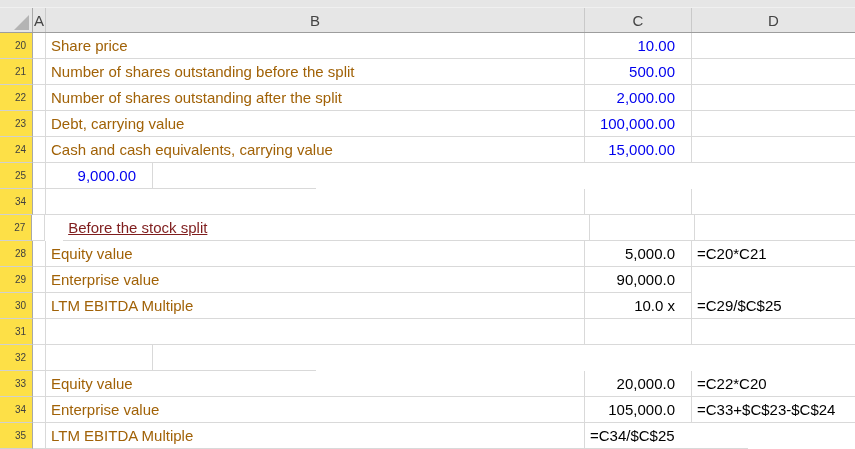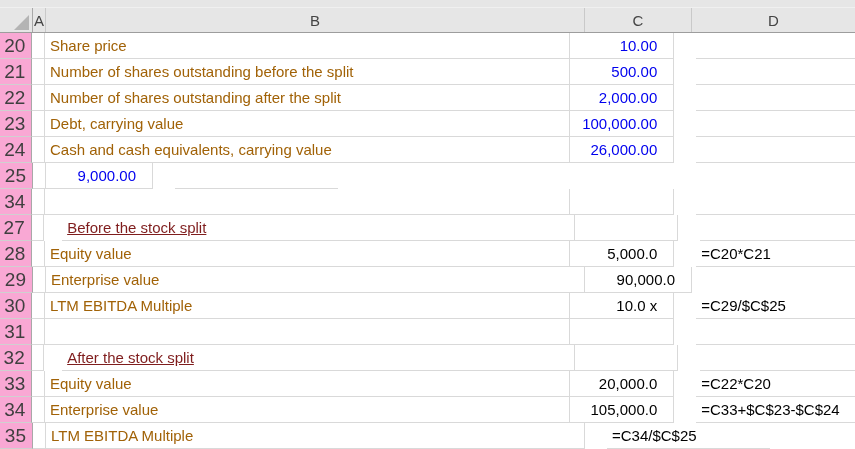--- a/index.html
+++ b/index.html
@@ -43,39 +43,39 @@
   .w-b{width:539px;}
   .w-c{width:107px;}
   .w-d{width:163px;border-right:none !important;}
   
   .grid{background:#fff;}
   .r{
     display:flex;height:26px;box-sizing:border-box;
   }
   .rowh{
     width:33px;box-sizing:border-box;
-    background:#f9a8d4;
+    background:#fde047;
     border-right:1px solid #a8a8a8;
     border-bottom:1px solid #d0d0d0;
-    color:#3f3f3f;font-size:19px;
+    color:#3f3f3f;font-size:10px;
     display:flex;align-items:center;justify-content:flex-end;
     padding-right:6px;
     user-select:none;
   }
   .c{
     box-sizing:border-box;
     border-right:1px solid #d9d9d9;
     border-bottom:1px solid #d9d9d9;
     display:flex;align-items:center;
     white-space:nowrap;overflow:hidden;
   }
   .c.w-a{width:13px;}
   .c.w-b{width:539px;padding-left:5px;}
   .c.w-c{width:107px;justify-content:flex-end;padding-right:16px;}
-  .c.w-d{width:163px;padding-left:5px;border-right:none;margin-left:22px;}
+  .c.w-d{width:163px;padding-left:5px;border-right:none;}
   
   .lbl{color:#a16207;}
   .section{color:#7f1d1d;text-decoration:underline;margin-left:18px;}
   .vin{color:#0000ee;}
   .vcalc{color:#000;}
   .fx{color:#000;}
 </style>
 </head>
 <body>
 
@@ -124,21 +124,21 @@
       <div class="c w-a"></div>
       <div class="c w-b lbl">Debt, carrying value</div>
       <div class="c w-c vin">100,000.00</div>
       <div class="c w-d fx"></div>
     </div>
 
     <div class="r">
       <div class="rowh">24</div>
       <div class="c w-a"></div>
       <div class="c w-b lbl">Cash and cash equivalents, carrying value</div>
-      <div class="c w-c vin">26,000.00</div>
+      <div class="c w-c vin">15,000.00</div>
       <div class="c w-d fx"></div>
     </div>
 
     <div class="r">
       <div class="rowh">25</div>
       <div class="c w-a"></div>
       <div class="c w-c vin">9,000.00</div>
       <div class="c w-d fx"></div>
     </div>
 
@@ -185,21 +185,20 @@
       <div class="rowh">31</div>
       <div class="c w-a"></div>
       <div class="c w-b lbl"></div>
       <div class="c w-c"></div>
       <div class="c w-d fx"></div>
     </div>
 
     <div class="r">
       <div class="rowh">32</div>
       <div class="c w-a"></div>
-      <div class="c w-b section">After the stock split</div>
       <div class="c w-c"></div>
       <div class="c w-d fx"></div>
     </div>
 
     <div class="r">
       <div class="rowh">33</div>
       <div class="c w-a"></div>
       <div class="c w-b lbl">Equity value</div>
       <div class="c w-c vcalc">20,000.0</div>
       <div class="c w-d fx">=C22*C20</div>

